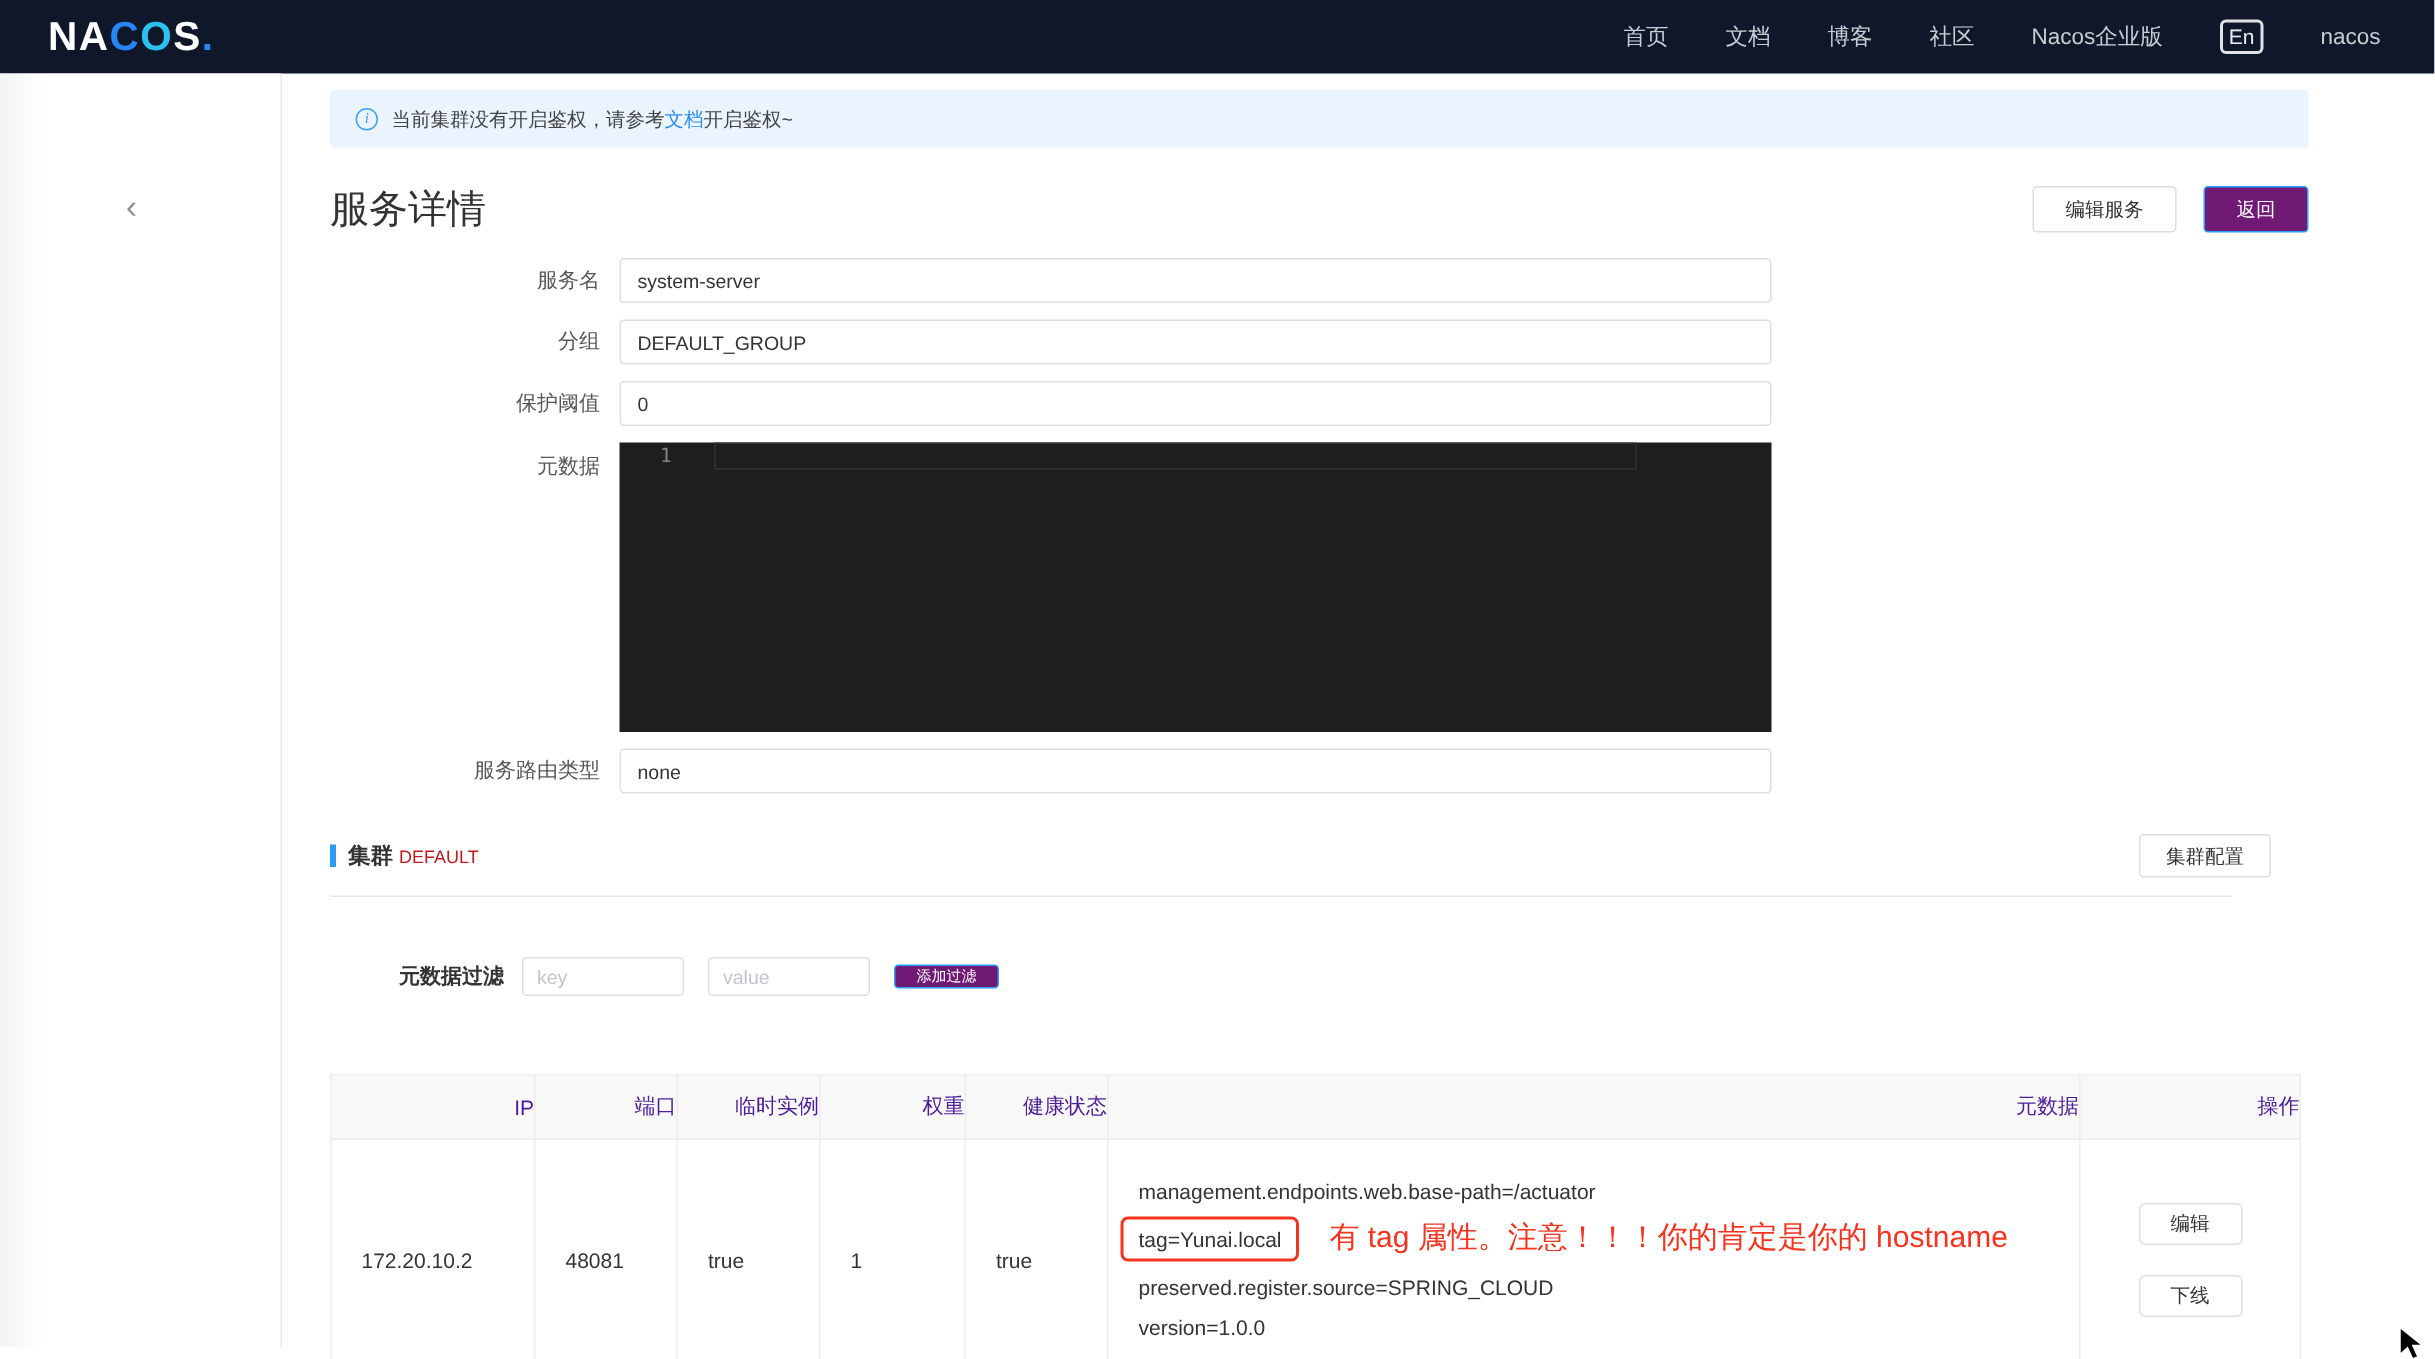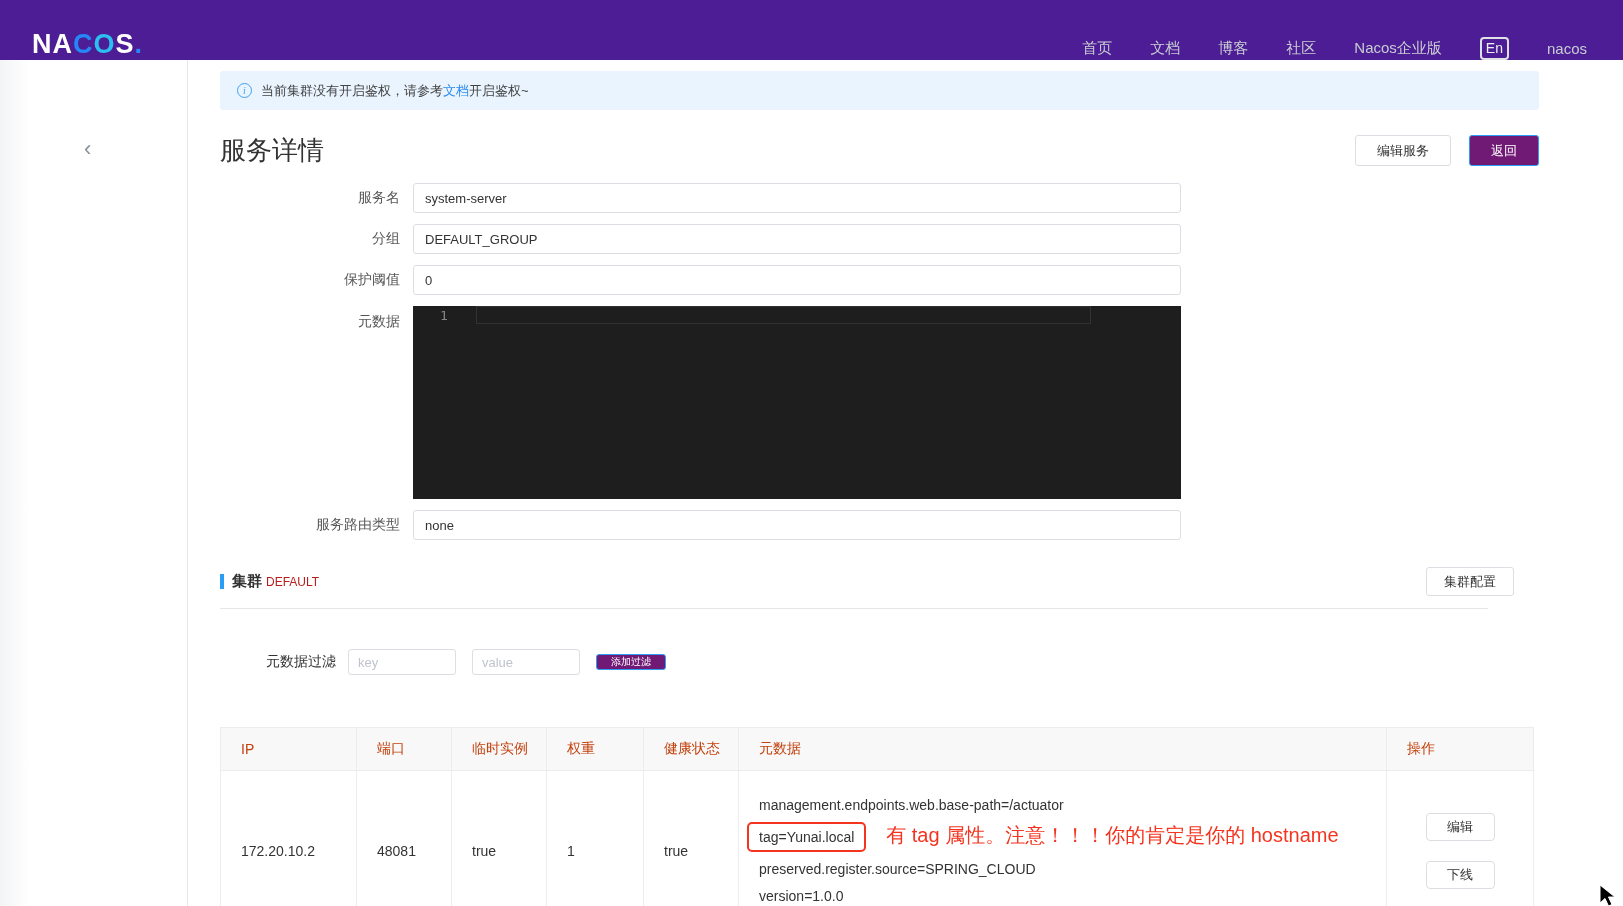--- a/index.html
+++ b/index.html
@@ -1,21 +1,21 @@
 <!DOCTYPE html>
 <html><head>
 <meta charset="utf-8">
 <style>
   * { margin:0; padding:0; box-sizing:border-box; }
   html,body { width:1623px; height:906px; overflow:hidden; background:#fff;
     font-family:"Liberation Sans","DejaVu Sans",sans-serif; }
   body { position:relative; }
 
   
-  .navbar { height:60px; background:#4c1d95; display:flex; align-items:flex-end;
+  .navbar { height:49px; background:#0f172a; display:flex; align-items:center;
     justify-content:space-between; padding:0 36px 0 32px; }
   .logo { font-size:27px; font-weight:bold; letter-spacing:1px; color:#fff; cursor:pointer; }
   .logo .c1 { color:#2786f7; }
   .logo .c2 { color:#2bc0f0; }
   .logo .dot { color:#2786f7; }
   .nav-right { display:flex; align-items:center; gap:38px; }
   .nav-item { color:#c9cdd2; font-size:15px; cursor:pointer; }
   .lang-box { border:2px solid #dfe1e4; border-radius:4px; color:#eceef0; font-size:14px;
     padding:1px 4px; line-height:17px; }
 
@@ -68,32 +68,32 @@
   .section-title { display:flex; align-items:baseline; }
   .blue-bar { width:4px; height:15px; background:#2a9df4; margin-right:8px;
     align-self:center; }
   .section-name { font-size:15px; font-weight:bold; color:#333; }
   .cluster-name { font-size:12px; color:#b91c1c; margin-left:4px; }
   .btn-cluster { height:29px; padding:0 17px; margin-right:25px; }
   .divider { border-bottom:1px solid #e6e6e6; width:1268px; margin-top:12px; }
 
   
   .filter-row { display:flex; align-items:center; margin-top:40px; padding-left:46px; }
-  .filter-label { font-size:14px; font-weight:normal; color:#333; margin-right:12px; }
+  .filter-label { font-size:14px; font-weight:bold; color:#333; margin-right:12px; }
   .filter-input { width:108px; height:26px; border:1px solid #dcdee3; border-radius:3px;
     padding:0 9px; font-size:13px; color:#333; outline:none; margin-right:16px;
     font-family:"Liberation Sans","DejaVu Sans",sans-serif; }
   .filter-input::placeholder { color:#c0c4cc; }
   .btn-filter { height:16px; padding:0 14px; font-size:10px; }
 
   
   table { border-collapse:collapse; table-layout:fixed; width:1313px; margin-top:52px;
     font-size:14px; color:#333; }
-  thead th { background:#f8f8f9; border:1px solid #ececec; height:43px; text-align:left;
-    padding-left:20px; font-weight:normal; color:#c2410c; }
+  thead th { background:#f8f8f9; border:1px solid #ececec; height:43px; text-align:right;
+    padding-left:20px; font-weight:normal; color:#4c1d95; }
   tbody td { border:1px solid #ececec; height:160px; padding-left:20px;
     vertical-align:middle; background:#fff; }
   .meta-line { line-height:20px; margin:7px 0; }
   .red-box { display:inline-block; border:2px solid #f5341f; border-radius:5px;
     padding:3px 10px; margin-left:-12px; }
   .annotation { color:#f5341f; font-size:20px; margin-left:16px; }
   .action-cell { text-align:center; padding-left:0 !important; }
   .action-btns { display:inline-flex; flex-direction:column; gap:20px; }
   .btn-sm { width:69px; height:28px; font-size:13px; border-radius:4px; }
 

